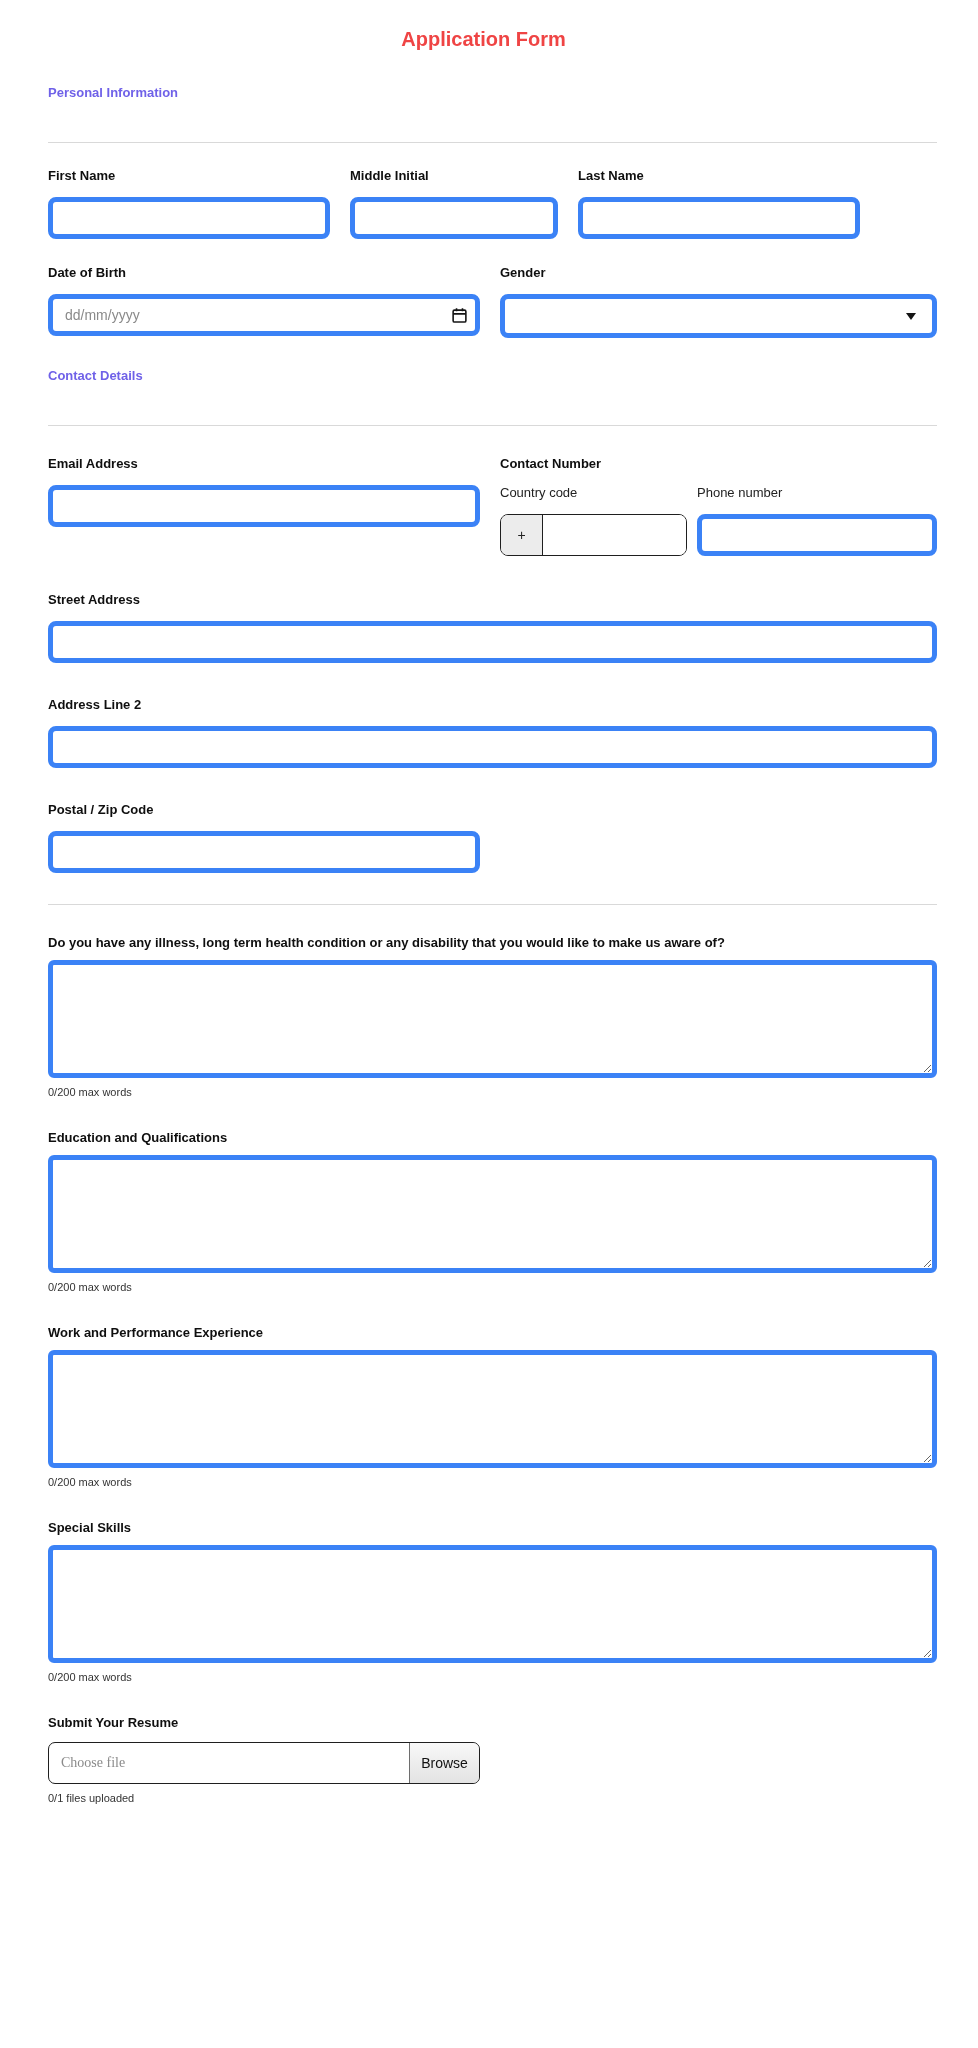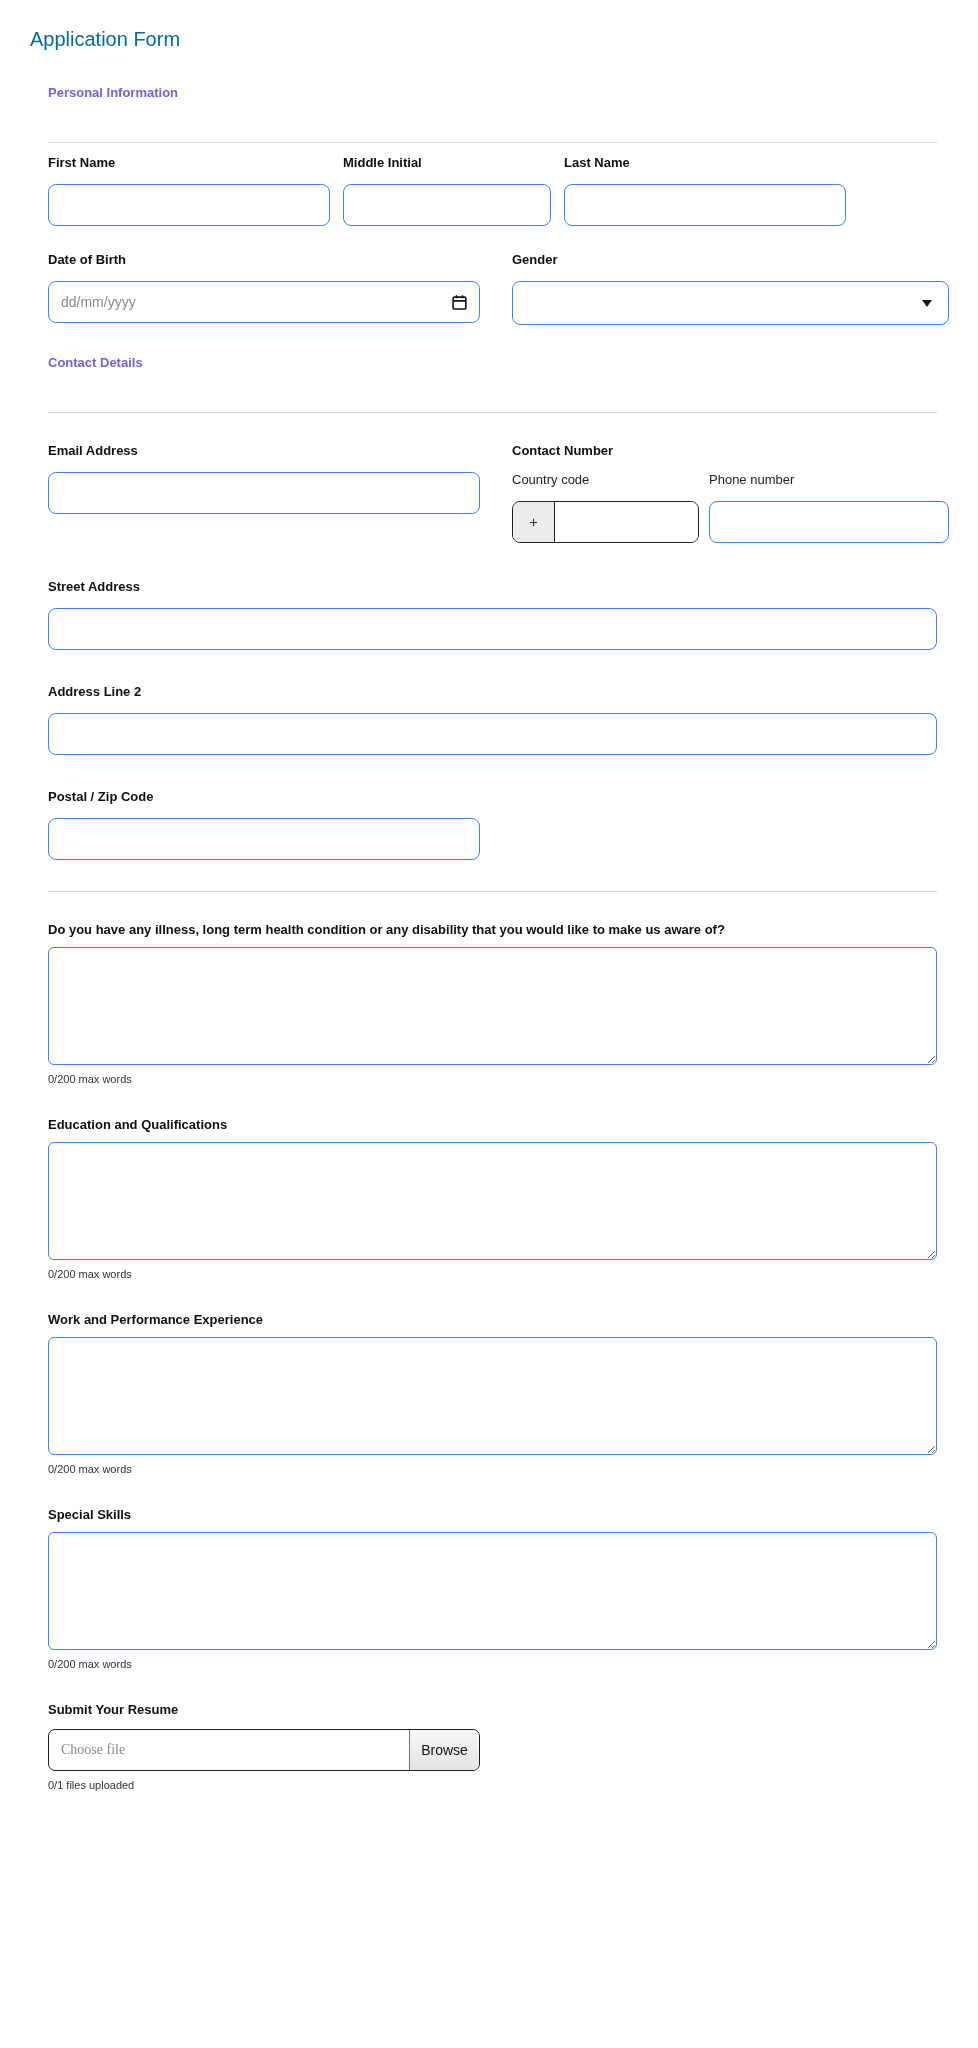--- a/index.html
+++ b/index.html
@@ -9,22 +9,23 @@
     overflow: hidden;
     font-family: "Liberation Sans", "DejaVu Sans", sans-serif;
     color: #111;
   }
   .page { padding: 0 41px 0 48px; }
 
   h1.page-title {
     margin: 28px 0 0 -18px;
     font-size: 20px;
     line-height: 22px;
-    font-weight: 400;
-    color: #0369a1;
+    font-weight: 700;
+    color: #ef4444;
+    text-align: center;
   }
   h2.section-heading {
     font-size: 13px;
     line-height: 15px;
     font-weight: 700;
     color: #6f61e8;
   }
   #personal-heading { margin-top: 35px; }
   #contact-heading  { margin-top: 30px; }
 
@@ -49,41 +50,41 @@
     font-size: 13px;
     line-height: 16px;
     font-weight: 400;
     color: #222;
     margin-bottom: 13px;
   }
 
   input.txt, .selectbox, textarea.area {
     width: 100%;
     height: 42px;
-    border: 1px solid #3b82f6;
+    border: 5px solid #3b82f6;
     border-radius: 8px;
     background: #fff;
     font-family: inherit;
     font-size: 14px;
     color: #111;
     padding: 0 12px;
     outline: none;
   }
   input.txt::placeholder { color: #8a8a8a; }
 
   .row3 {
-    margin-top: 12px;
+    margin-top: 25px;
     display: grid;
     grid-template-columns: 282px 208px 282px;
-    column-gap: 13px;
+    column-gap: 20px;
   }
   .row2 {
     display: grid;
     grid-template-columns: 432px 437px;
-    column-gap: 32px;
+    column-gap: 20px;
   }
   .mt26 { margin-top: 26px; }
   .mt30 { margin-top: 30px; }
   .mt34 { margin-top: 34px; }
   .mt36 { margin-top: 36px; }
 
   .inputwrap { position: relative; }
   .inputwrap input { padding-right: 40px; }
   .cal-icon {
     position: absolute;

